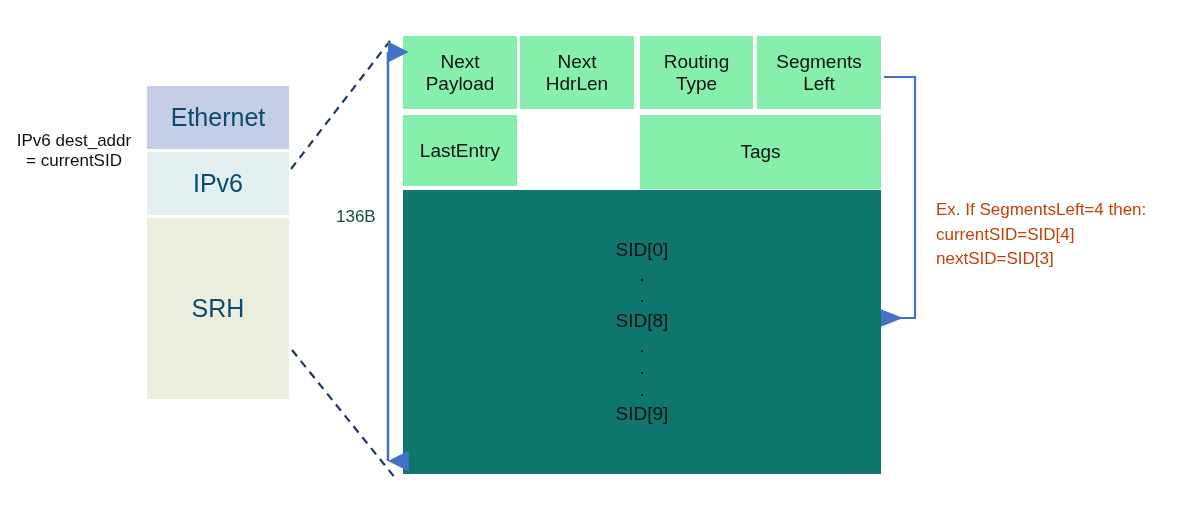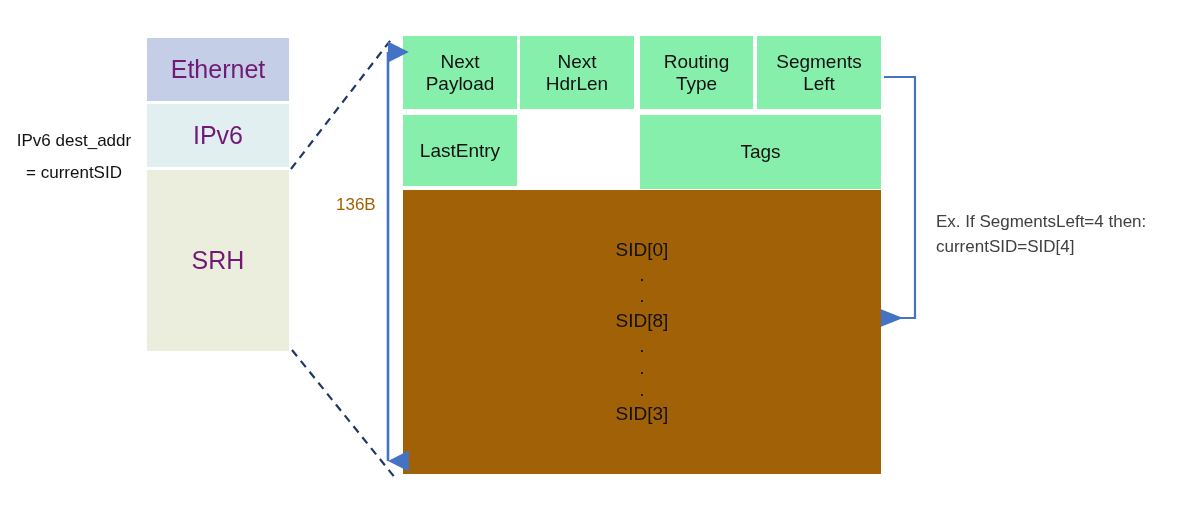--- a/index.html
+++ b/index.html
@@ -16,74 +16,74 @@
   
   .blk{
     position:absolute;
     display:flex;align-items:center;justify-content:center;
     text-align:center;
     box-sizing:border-box;
     line-height:1.15;
   }
 
   
-  .stack-cell{font-size:25px;color:#701a75;}
+  .stack-cell{font-size:25px;color:#0c4a6e;margin-top:48px;}
   #cell-ethernet{left:147px;top:38px;width:142px;height:63px;background:#c4cfe7;}
   #cell-ipv6{left:147px;top:104px;width:142px;height:63px;background:#e1eff1;}
   #cell-srh{left:147px;top:170px;width:142px;height:181px;background:#eceedd;text-align:center;}
   #cell-payload{left:147px;top:355px;width:142px;height:160px;background:#d9d9d9;}
 
   
   #ann-left{
     left:4px;top:126px;width:140px;height:50px;
     flex-direction:column;justify-content:center;
     font-size:17px;color:#111;
   }
-  #ann-left span{display:block;white-space:nowrap;margin-top:12px;}
+  #ann-left span{display:block;white-space:nowrap;}
 
   
   #size-label{
-    left:336px;top:192px;width:52px;height:26px;
+    left:336px;top:204px;width:52px;height:26px;
     justify-content:flex-start;
-    font-size:17px;color:#a16207;
+    font-size:17px;color:#14532d;
   }
 
   
   .field{
     background:#86efac;
     font-size:19px;color:#111;
     padding:2px 4px;
   }
   .field .l{display:block;}
   #f-next-header{left:403px;top:36px;width:114px;height:73px;}
   #f-next-hdrlen{left:520px;top:36px;width:114px;height:73px;}
   #f-routing-type{left:640px;top:36px;width:113px;height:73px;}
   #f-segments-left{left:757px;top:36px;width:124px;height:73px;}
   #f-lastentry{left:403px;top:115px;width:114px;height:71px;}
   #f-flags{left:520px;top:115px;width:114px;height:71px;}
   #f-tags{left:640px;top:115px;width:241px;height:74px;}
 
   
   #sid-block{
     left:403px;top:190px;width:478px;height:284px;
-    background:#a16207;
+    background:#0f766e;
     flex-direction:column;
     justify-content:center;align-items:center;
     font-size:19px;color:#111;
   }
   #sid-list{display:flex;flex-direction:column;align-items:center;}
   #sid-list .sid-entry{line-height:1.45;}
   #sid-list .sid-dot{line-height:1.15;font-size:19px;}
 
   
   #ann-right{
     left:936px;top:196px;width:256px;height:78px;
     flex-direction:column;align-items:flex-start;justify-content:center;
     text-align:left;
-    font-size:17px;color:#404040;
+    font-size:17px;color:#c2410c;
   }
   #ann-right span{display:block;white-space:nowrap;line-height:1.45;}
 
   
   #overlay{position:absolute;left:0;top:0;width:1200px;height:517px;pointer-events:none;}
 </style>
 </head>
 <body>
 
 <div id="stage">
@@ -149,27 +149,28 @@
 
   <div class="blk" id="sid-block">
     <div id="sid-list">
         <div class="sid-entry">SID[0]</div>
         <div class="sid-dot">.</div>
         <div class="sid-dot">.</div>
         <div class="sid-entry">SID[8]</div>
         <div class="sid-dot">.</div>
         <div class="sid-dot">.</div>
         <div class="sid-dot">.</div>
-        <div class="sid-entry">SID[3]</div>
+        <div class="sid-entry">SID[9]</div>
       </div>
   </div>
 
   <div class="blk" id="ann-right">
     <span>Ex. If SegmentsLeft=4 then:</span>
     <span>currentSID=SID[4]</span>
+    <span>nextSID=SID[3]</span>
   </div>
 
   <svg id="overlay" viewBox="0 0 1200 517">
     <defs>
       <marker id="ah-up" markerWidth="10" markerHeight="10" refX="5" refY="8" orient="auto">
         <path d="M1,8 L5,0 L9,8 Z" fill="#4472c4"></path>
       </marker>
       <marker id="ah-down" markerWidth="10" markerHeight="10" refX="5" refY="8" orient="auto">
         <path d="M1,0 L9,0 L5,8 Z" fill="#4472c4"></path>
       </marker>

